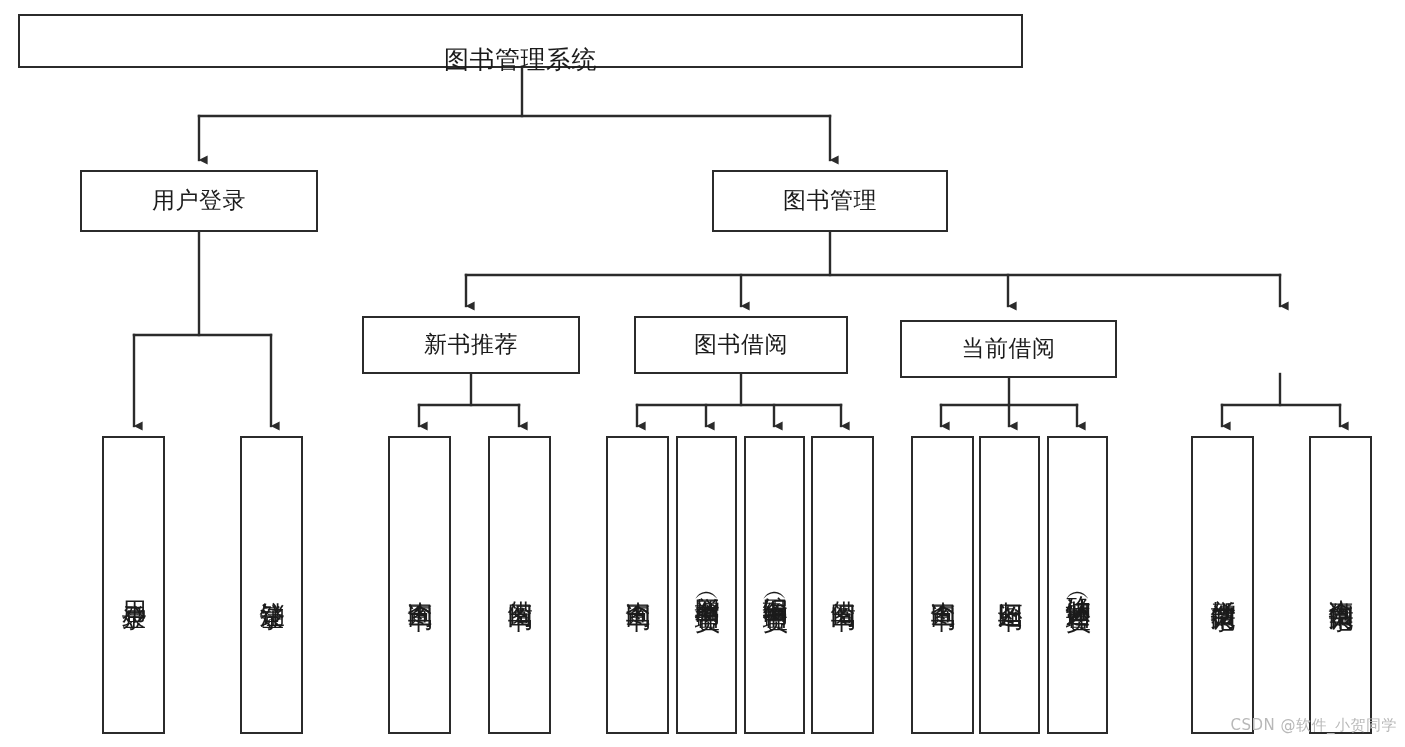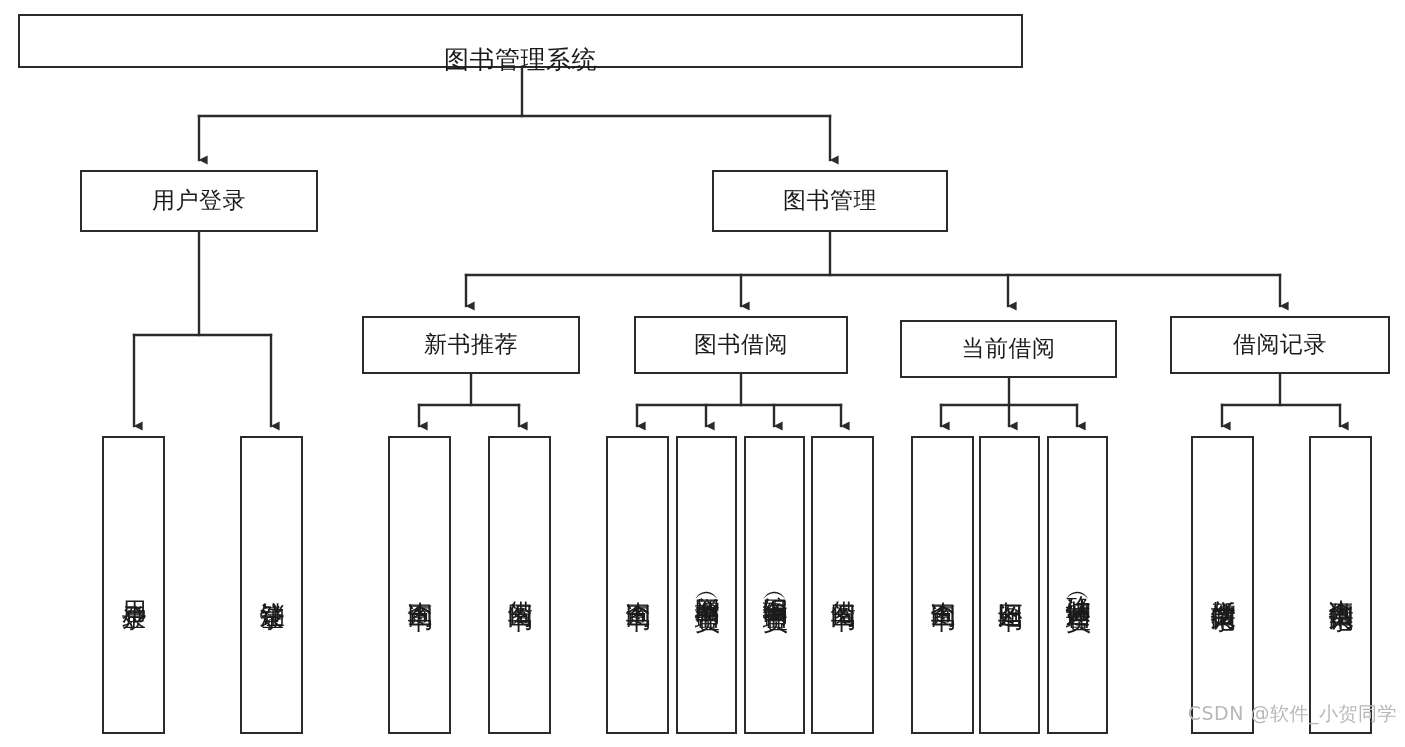--- a/index.html
+++ b/index.html
@@ -53,22 +53,22 @@
     line-height:1.06;
     letter-spacing:2px;
     white-space:normal;
     max-height:268px;
     text-align:center;
   }
 
   #watermark{
     position:absolute;
     right:8px;
-    bottom:20px;
-    font-size:19px;
+    bottom:12px;
+    font-size:15px;
     color:#b8b8b8;
     z-index:5;
     white-space:nowrap;
     letter-spacing:0.5px;
   }
 </style>
 </head>
 <body>
 
 <div id="diagram">
@@ -142,23 +142,20 @@
   </div>
 
   <div class="node lvl3" style="left:634px; top:316px; width:214px; height:58px;justify-content:center;">
     <span class="label">图书借阅</span>
   </div>
 
   <div class="node lvl3" style="left:900px; top:320px; width:217px; height:58px;">
     <span class="label">当前借阅</span>
   </div>
 
-  <div class="node lvl3" style="left:1170px; top:316px; width:220px; height:58px;">
-    <span class="label">借阅记录</span>
-  </div>
 
   <div class="node leaf" style="left:102px; top:436px; width:63px; height:298px;">
     <span class="label">用户登录</span>
   </div>
 
   <div class="node leaf" style="left:240px; top:436px; width:63px; height:298px;">
     <span class="label">注销登录</span>
   </div>
 
   <div class="node leaf" style="left:388px; top:436px; width:63px; height:298px;">

